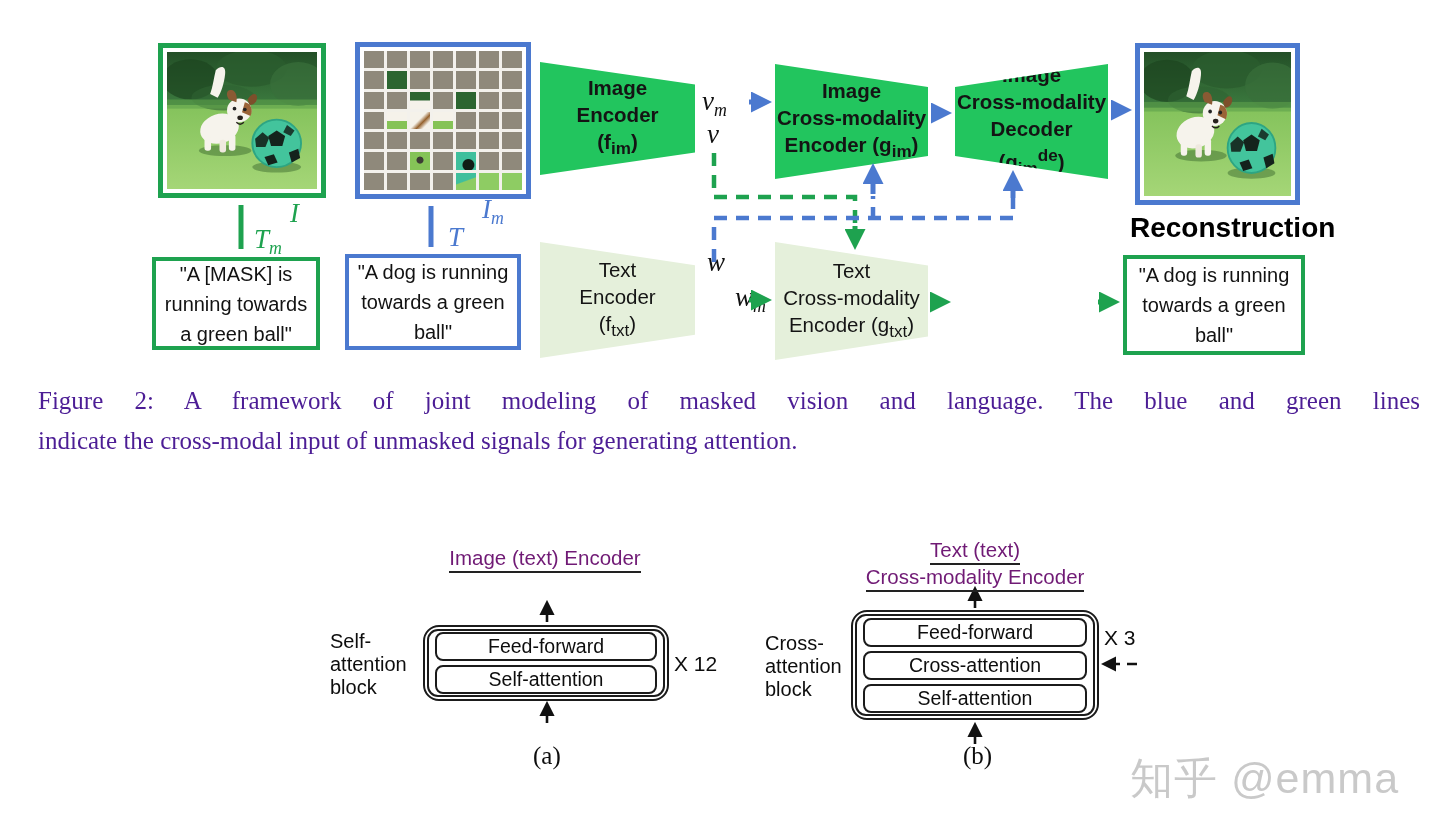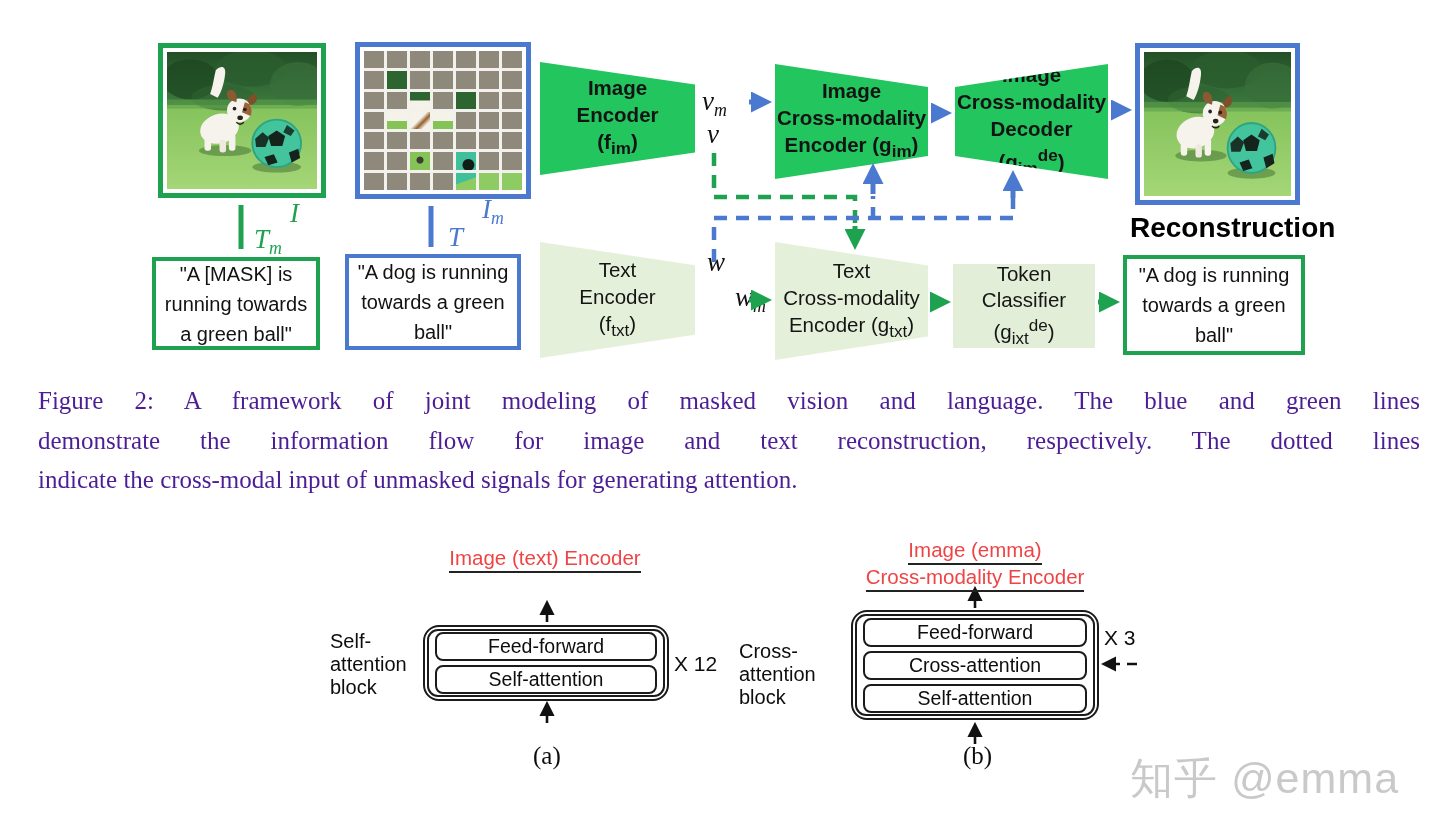--- a/index.html
+++ b/index.html
@@ -41,21 +41,21 @@
   .math{font-family:"Liberation Serif",serif;font-style:italic;}
   .math sub,.math sup{font-size:66%;font-style:italic;}
   .feat{font-size:27px;color:#111;}
   .lab-green{color:#1ea24f;}
   .lab-blue{color:#4b79cf;}
   .recon{font-weight:bold;font-size:28px;text-align:center;color:#000000;}
   
   .caption{font-family:"Liberation Serif",serif;font-size:25px;color:#4c1d95;line-height:39.5px;}
   .caption .just{text-align:justify;text-align-last:justify;}
   
-  .f3title{font-size:20.5px;text-align:center;color:#ef4444;}
+  .f3title{font-size:20.5px;text-align:center;color:#701a75;}
   .f3title .uline{display:inline-block;border-bottom:2px solid #222;padding-bottom:1px;}
   .sidelabel{font-size:20px;line-height:23px;text-align:left;color:#0d0d0d;}
   .frame-outer{border:2.5px solid #1b1b1b;border-radius:16px;padding:2px;box-sizing:border-box;background:#fff;}
   .frame-inner{border:2px solid #1b1b1b;border-radius:11px;width:100%;height:100%;box-sizing:border-box;
                display:flex;flex-direction:column;justify-content:center;gap:4px;padding:4px 6px;}
   .block-box{border:2px solid #1b1b1b;border-radius:8px;background:#fff;text-align:center;
              font-size:19.5px;line-height:25px;color:#0d0d0d;flex:1 1 auto;display:flex;
              align-items:center;justify-content:center;}
   .mult{font-size:21px;color:#0d0d0d;}
   .subtag{font-family:"Liberation Serif",serif;font-size:25px;color:#0d0d0d;}
@@ -215,25 +215,20 @@
     <div>Encoder</div>
     <div>(f<sub>txt</sub>)</div>
   </div>
 
   <div class="abs trap greenfill funnel-right" style="left:775px;top:242px;width:153px;height:118px;">
     <div>Text</div>
     <div>Cross-modality</div>
     <div>Encoder (g<sub>txt</sub>)</div>
   </div>
 
-  <div class="abs rectblock" style="left:953px;top:264px;width:142px;height:84px;">
-    <div>Token</div>
-    <div>Classifier</div>
-    <div>(g<sub>ixt</sub><sup>de</sup>)</div>
-  </div>
 
   <div class="abs quote green" style="left:1123px;top:255px;width:182px;height:100px;white-space:pre-line;">"A dog is running
 towards a green
 ball"</div>
 
   <span class="abs math feat" style="left:702px;top:86px;">v<sub>m</sub></span>
   <span class="abs math feat" style="left:707px;top:119px;">v</span>
   <span class="abs math feat" style="left:707px;top:247px;">w</span>
   <span class="abs math feat" style="left:735px;top:282px;">w<sub>m</sub></span>
 
@@ -271,21 +266,20 @@
 
     <line x1="547" y1="622" x2="547" y2="604" stroke="#111" stroke-width="2.6" marker-end="url(#ak)"></line>
     <line x1="547" y1="723" x2="547" y2="705" stroke="#111" stroke-width="2.6" marker-end="url(#ak)"></line>
     <line x1="975" y1="608" x2="975" y2="590" stroke="#111" stroke-width="2.6" marker-end="url(#ak)"></line>
     <line x1="975" y1="744" x2="975" y2="726" stroke="#111" stroke-width="2.6" marker-end="url(#ak)"></line>
     <line x1="1137" y1="664" x2="1105" y2="664" stroke="#111" stroke-width="2.6" stroke-dasharray="10 7" marker-end="url(#ak)"></line>
   </svg>
 
   <div class="abs caption" style="left:38px;top:381px;width:1382px;">
     <div class="just">Figure 2: A framework of joint modeling of masked vision and language. The blue and green lines</div>
-    <div class="just">demonstrate the information flow for image and text reconstruction, respectively. The dotted lines</div>
     <div>indicate the cross-modal input of unmasked signals for generating attention.</div>
   </div>
 
   <div class="abs f3title" style="left:390px;top:546px;width:310px;">
     <span class="uline">Image (text) Encoder</span>
   </div>
   <div class="abs sidelabel" style="left:330px;top:630px;width:88px;">
     <div>Self-</div>
     <div>attention</div>
     <div>block</div>
@@ -293,24 +287,24 @@
   <div class="abs frame-outer" style="left:423px;top:625px;width:246px;height:76px;">
     <div class="frame-inner">
       <div class="block-box">Feed-forward</div>
       <div class="block-box">Self-attention</div>
     </div>
   </div>
   <span class="abs mult" style="left:674px;top:652px;">X 12</span>
   <span class="abs subtag" style="left:533px;top:742px;">(a)</span>
 
   <div class="abs f3title" style="left:810px;top:538px;width:330px;">
-    <div><span class="uline">Image (emma)</span></div>
+    <div><span class="uline">Text (text)</span></div>
     <div><span class="uline">Cross-modality Encoder</span></div>
   </div>
-  <div class="abs sidelabel" style="left:739px;top:632px;width:88px;margin-top:8px;">
+  <div class="abs sidelabel" style="left:765px;top:632px;width:88px;">
     <div>Cross-</div>
     <div>attention</div>
     <div>block</div>
   </div>
   <div class="abs frame-outer" style="left:851px;top:610px;width:248px;height:110px;">
     <div class="frame-inner">
       <div class="block-box">Feed-forward</div>
       <div class="block-box">Cross-attention</div>
       <div class="block-box">Self-attention</div>
     </div>

